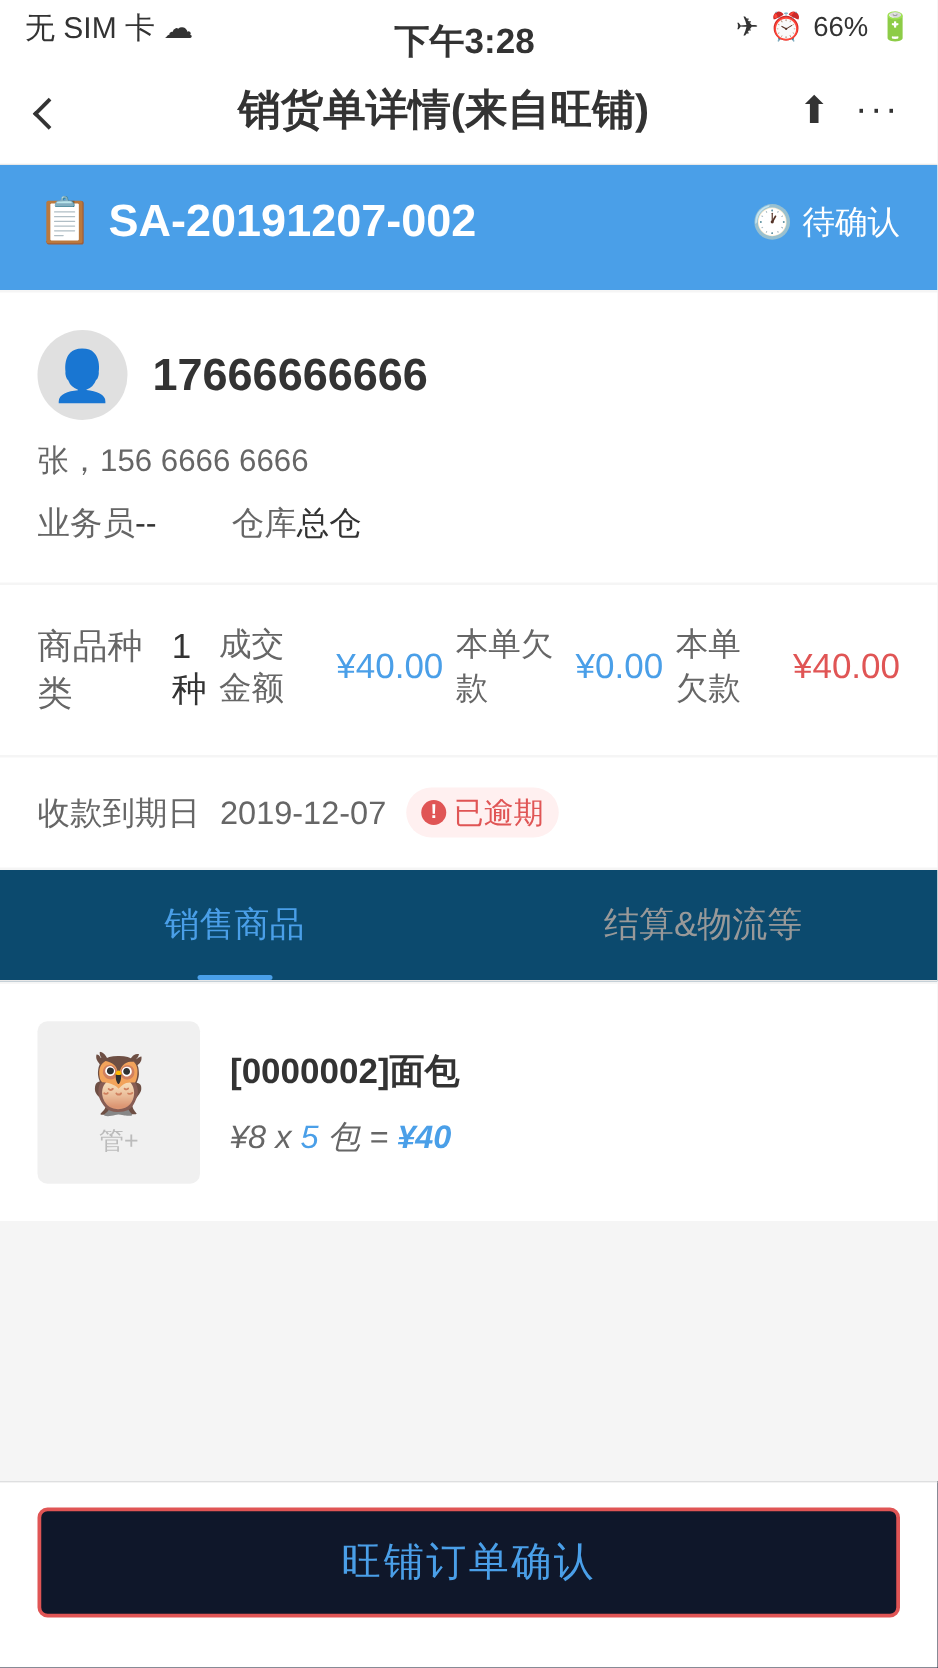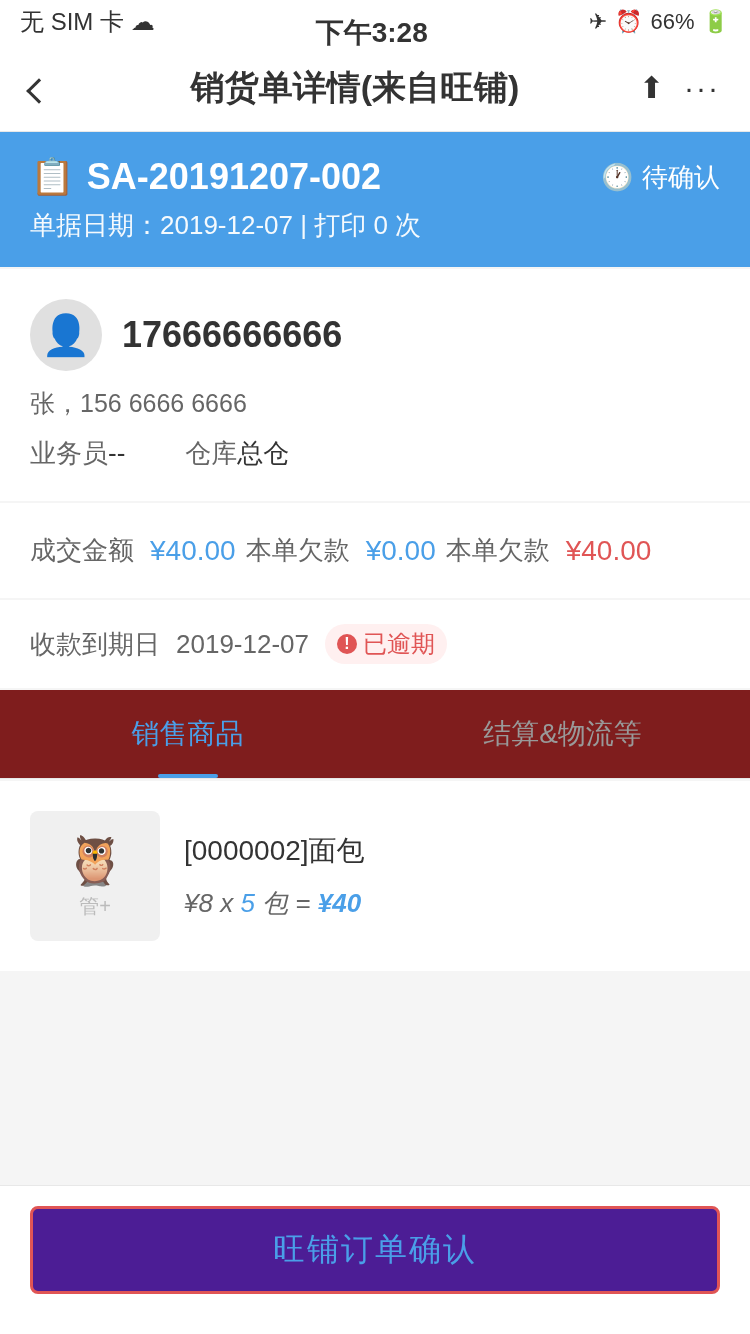--- a/index.html
+++ b/index.html
@@ -181,21 +181,21 @@
       gap: 6px;
       color: #e05555;
       font-size: 24px;
       background: #fff0f0;
       padding: 4px 12px;
       border-radius: 20px;
     }
 
     
     .tabs-section {
-      background: #7f1d1d;
+      background: #0c4a6e;
       display: flex;
       border-bottom: 1px solid #e8e8e8;
     }
     .tab-item {
       flex: 1;
       height: 88px;
       display: flex;
       flex-direction: column;
       align-items: center;
       justify-content: center;
@@ -238,21 +238,21 @@
       align-items: center;
       justify-content: center;
       flex-shrink: 0;
       overflow: hidden;
     }
     .product-info { flex: 1; }
     .product-name {
       font-size: 28px;
       color: #333;
       margin-bottom: 16px;
-      font-weight: 400;
+      font-weight: 700;
     }
     .product-price {
       font-size: 26px;
       color: #666;
       font-style: italic;
     }
     .product-price .qty { color: #4a9fe8; }
     .product-price .total { color: #4a9fe8; font-weight: 600; }
 
     
@@ -267,21 +267,21 @@
       bottom: 0;
       left: 0;
       width: 750px;
       background: #fff;
       padding: 20px 30px 40px;
       border-top: 1px solid #e8e8e8;
     }
     .confirm-button {
       width: 100%;
       height: 88px;
-      background: #4c1d95;
+      background: #0f172a;
       border: 3px solid #e05555;
       border-radius: 8px;
       font-size: 32px;
       color: #4a9fe8;
       cursor: pointer;
       font-weight: 500;
       letter-spacing: 2px;
     }
 
     
@@ -363,21 +363,20 @@
   <div class="order-id-row">
     <div class="order-id">
       <span>📋</span>
       <span>SA-20191207-002</span>
     </div>
     <div class="order-status">
       <span>🕐</span>
       <span>待确认</span>
     </div>
   </div>
-  <div class="order-date">单据日期：2019-12-07 | 打印 0 次</div>
 </div>
 
 <div class="customer-section">
   <div class="customer-row">
     <div class="customer-avatar">
       <span class="icon-user">👤</span>
     </div>
     <div class="customer-phone">17666666666</div>
   </div>
   <div class="customer-name">张，156 6666 6666</div>
@@ -388,20 +387,24 @@
     </div>
     <div class="meta-item">
       <span class="meta-label">仓库</span>
       <span class="meta-value">总仓</span>
     </div>
   </div>
 </div>
 
 <div class="summary-section">
   <div class="summary-grid">
+    <div class="summary-type">
+      <span class="summary-type-label">商品种类</span>
+      <span class="summary-type-value">1种</span>
+    </div>
     <div class="summary-right">
       <div class="summary-row">
         <span class="summary-row-label">成交金额</span>
         <span class="amount-blue">¥40.00</span>
       </div>
       <div class="summary-row">
         <span class="summary-row-label">本单欠款</span>
         <span class="amount-blue">¥0.00</span>
       </div>
       <div class="summary-row">

